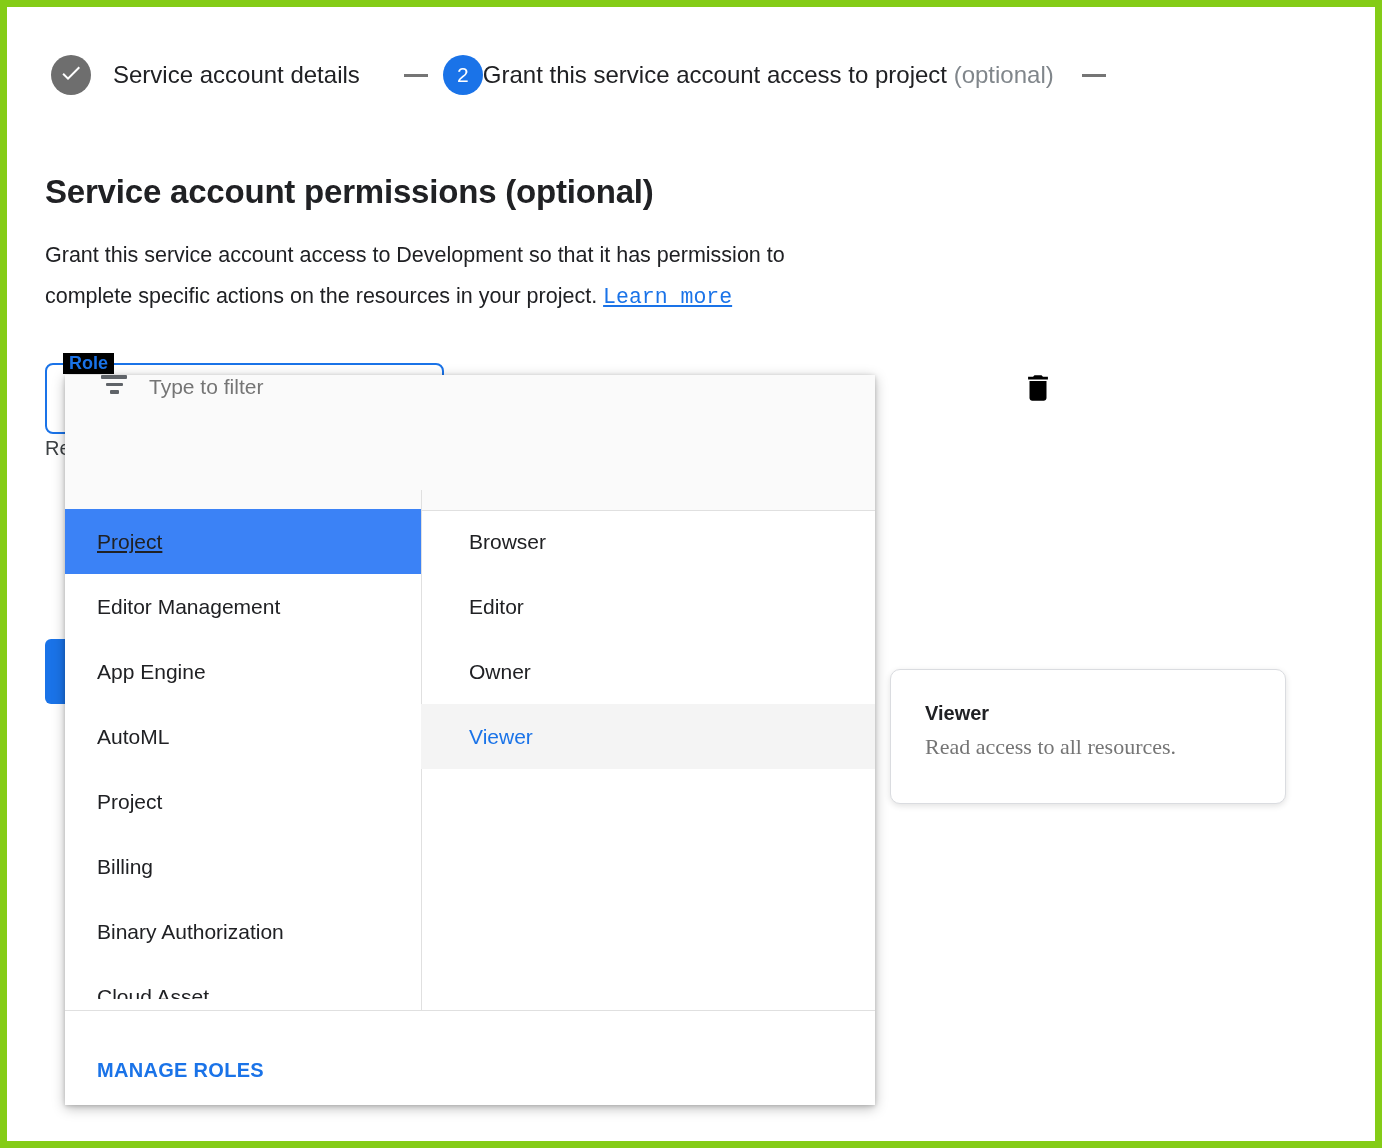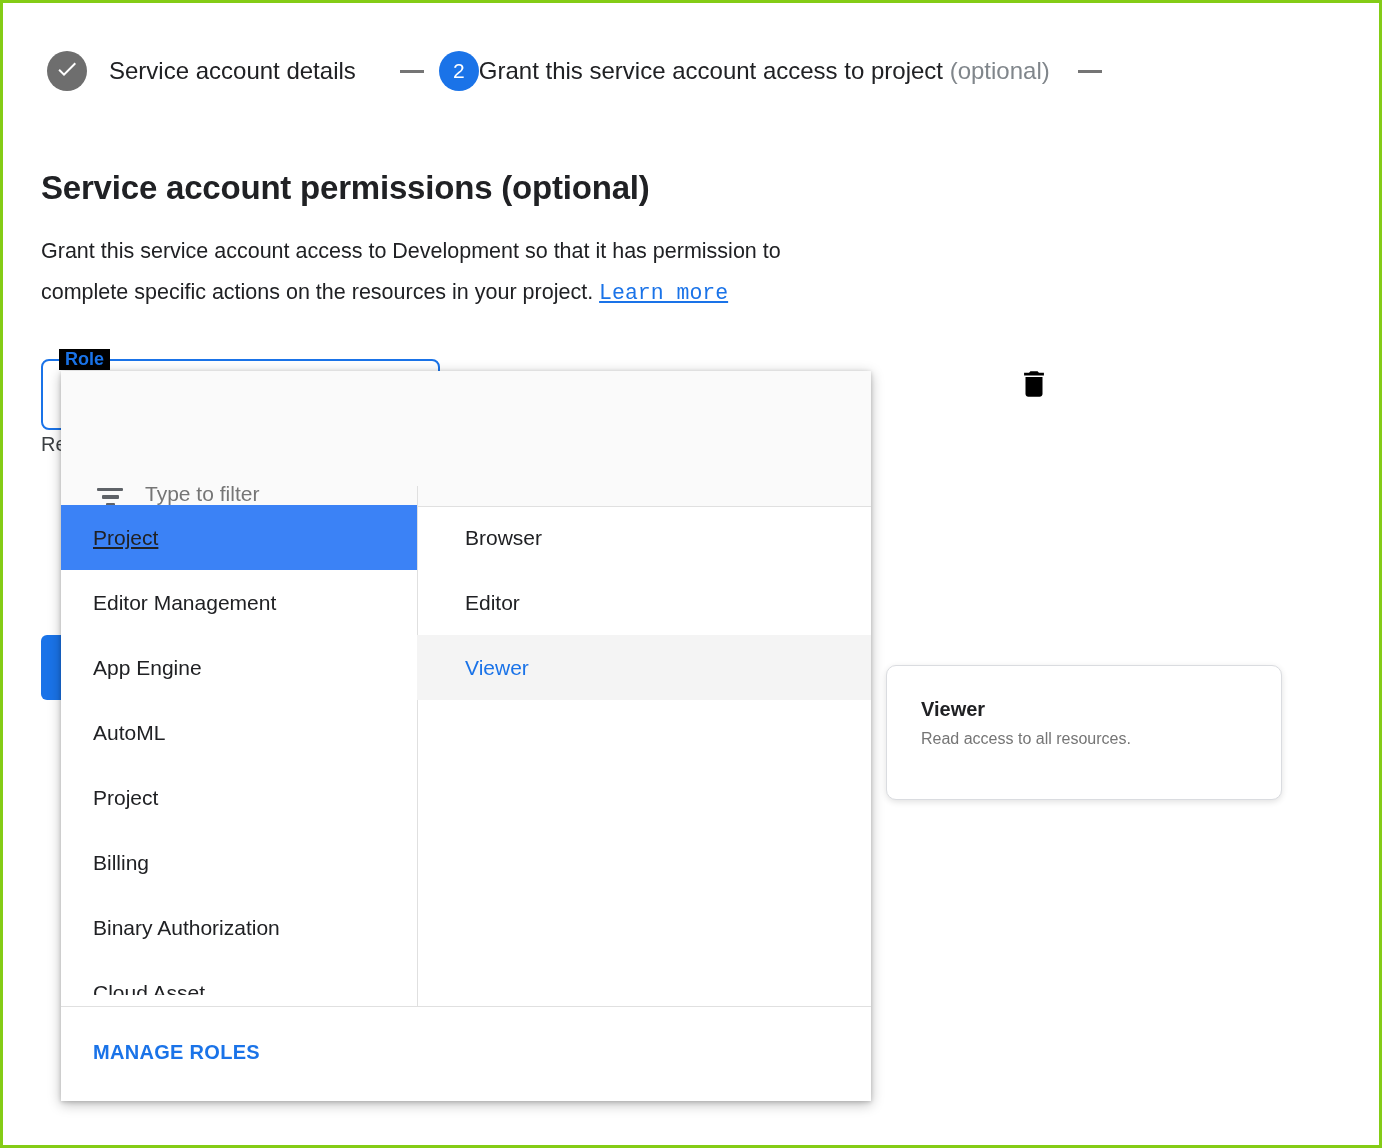--- a/index.html
+++ b/index.html
@@ -3,21 +3,21 @@
 <meta charset="utf-8">
 <style>
   * { margin: 0; padding: 0; box-sizing: border-box; }
   html, body { background: #ffffff; }
   body { font-family: "Liberation Sans", sans-serif; color: #202124; }
 
   .frame {
     position: relative;
     width: 1382px;
     height: 1148px;
-    border: 3px solid #84cc16;
+    border: 7px solid #84cc16;
     background: #ffffff;
     overflow: hidden;
   }
 
   
   .stepper {
     position: absolute;
     left: 44px; top: 48px;
     height: 40px;
     display: flex;
@@ -125,21 +125,21 @@
     box-shadow: 0 3px 12px rgba(0,0,0,0.28), 0 1px 4px rgba(0,0,0,0.18);
     z-index: 10;
   }
   .dd-filter {
     position: absolute;
     left: 0; top: 0;
     width: 100%; height: 136px;
     background: #fafafa;
     border-bottom: 1px solid #e0e0e0;
     display: flex;
-    align-items: flex-end;
+    align-items: flex-start;
   }
   .filter-icon {
     margin-left: 36px;
     width: 26px;
     display: flex;
     flex-direction: column;
     align-items: center;
     gap: 4px;
     flex: 0 0 auto;
   }
@@ -194,21 +194,21 @@
 
   .dd-footer {
     position: absolute;
     left: 0; bottom: 0;
     width: 100%; height: 95px;
     border-top: 1px solid #e0e0e0;
     background: #ffffff;
   }
   .manage-roles {
     position: absolute;
-    left: 32px; top: 34px;
+    left: 32px; top: 48px;
     font-size: 20px;
     font-weight: 700;
     letter-spacing: 0.3px;
     color: #1a73e8;
     cursor: pointer;
   }
 
   
   .tooltip-card {
     position: absolute;
@@ -221,22 +221,23 @@
     padding: 32px 34px 0 34px;
     z-index: 5;
   }
   .tooltip-title {
     font-size: 20px;
     font-weight: 700;
     color: #202124;
   }
   .tooltip-body {
     margin-top: 9px;
-    font-size: 16px;
+    font-size: 22px;
     color: #757575;
+    font-family: Liberation Serif, serif;
   }
 </style>
 </head>
 <body>
 
 <div class="frame">
 
   <div class="stepper">
     <div class="step-circle done">
       <span>
@@ -298,20 +299,21 @@
       <div class="dd-item">Billing</div>
       <div class="dd-item">Binary Authorization</div>
       <div class="dd-item">Cloud Asset</div>
     </div>
 
     <div class="col-divider"></div>
 
     <div class="dd-col right">
       <div class="dd-item">Browser</div>
       <div class="dd-item">Editor</div>
+      <div class="dd-item">Owner</div>
       <div class="dd-item selected-role">Viewer</div>
     </div>
 
     <div class="dd-footer">
       <span class="manage-roles">MANAGE ROLES</span>
     </div>
   </div>
 
   <div class="tooltip-card">
     <div class="tooltip-title">Viewer</div>

